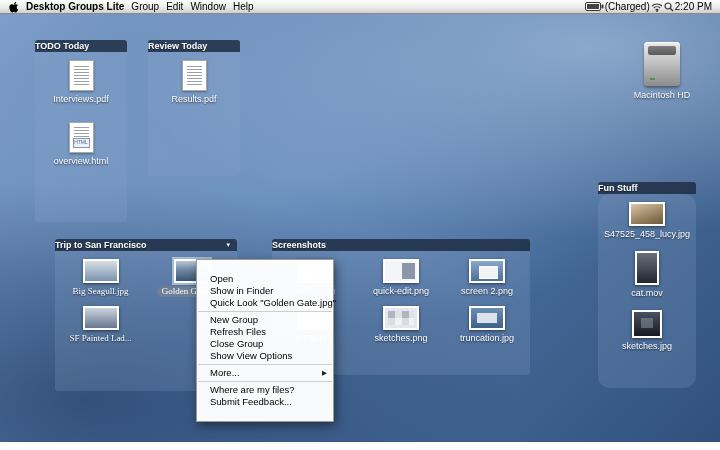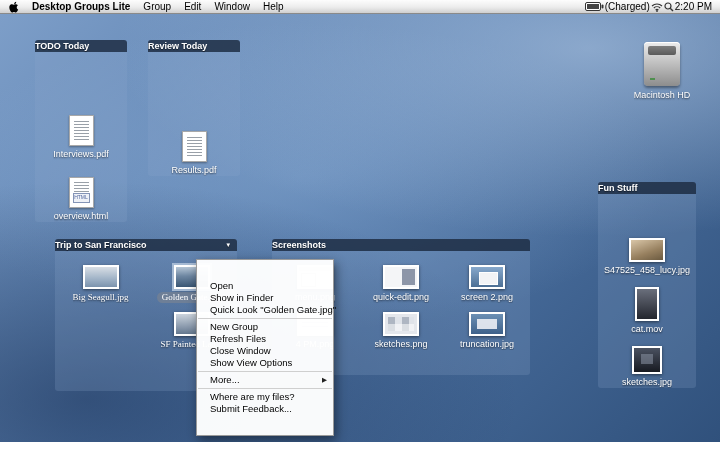--- a/index.html
+++ b/index.html
@@ -3,52 +3,52 @@
 <meta charset="utf-8">
 <style>
   * { margin:0; padding:0; box-sizing:border-box; }
   html,body { width:720px; height:450px; }
   body { position:relative; background:#fff; font-family:"Liberation Sans", sans-serif; overflow:hidden; }
 
   
   .menubar { position:absolute; top:0; left:0; right:0; height:14px; z-index:100;
     background:linear-gradient(#fdfdfd,#ececec 55%,#cfcfcf); border-bottom:1px solid #8a8a8a;
     display:flex; justify-content:space-between; align-items:center; padding:0 8px; font-size:10px; color:#000; }
-  .mb-left { display:flex; align-items:center; gap:13px; }
+  .mb-left { display:flex; align-items:center; gap:7px; }
   .mb-right { display:flex; align-items:center; gap:1px; }
   .appname { font-weight:bold; }
   .mb-icon svg { display:block; }
 
   
   .desktop { position:absolute; top:14px; left:0; right:0; bottom:8px; overflow:hidden;
     background:
       radial-gradient(120% 80% at 82% 8%, rgba(190,212,238,.55), rgba(190,212,238,0) 55%),
       radial-gradient(100% 85% at 12% 90%, rgba(22,44,80,.55), rgba(22,44,80,0) 60%),
       radial-gradient(85% 60% at 42% 38%, rgba(160,192,228,.35), rgba(160,192,228,0) 60%),
       linear-gradient(135deg, #7d9ec8 0%, #5379aa 45%, #30517c 100%); }
 
   
   .group { position:absolute; border-radius:4px; }
   .gtitle { height:12px; line-height:12px; text-align:left; font-size:9px; font-weight:bold; color:#fff;
     background:rgba(30,46,68,.85); border-radius:3px 3px 0 0; position:relative;
     text-shadow:0 1px 1px rgba(0,0,0,.5); }
   .gtitle .disclosure { position:absolute; right:7px; top:0; font-size:7px; font-weight:normal; }
   .gbody { background:rgba(140,168,205,.22); border-radius:0 0 3px 3px;
-    display:flex; flex-wrap:wrap; align-content:flex-start; padding-top:14px;justify-content:flex-end; }
+    display:flex; flex-wrap:wrap; align-content:flex-start; padding-top:8px; }
   .g-todo   { left:35px;  top:26px;  width:92px;  height:182px; }
   .g-review { left:148px; top:26px;  width:92px;  height:136px; }
   .g-trip   { left:55px;  top:225px; width:182px; height:152px; }
   .g-shots  { left:272px; top:225px; width:258px; height:152px; }
   .g-fun    { left:598px; top:168px; width:98px;  height:206px; }
   .g-todo .gbody, .g-review .gbody, .g-fun .gbody { flex-direction:column; align-items:center; flex-wrap:nowrap; }
   .g-todo .gbody   { height:170px; gap:17px; }
   .g-review .gbody { height:124px; }
   .g-trip .gbody   { height:140px; }
   .g-shots .gbody  { height:124px; }
-  .g-fun .gbody    { height:194px; gap:11px; }
+  .g-fun .gbody    { height:194px; gap:11px;border-radius:12px; }
   .g-trip .file  { width:50%; margin-bottom:9px;font-family:Liberation Serif, serif; }
   .g-shots .file { width:33.33%; margin-bottom:9px; }
 
   .file { display:flex; flex-direction:column; align-items:center; }
   .flabel { margin-top:3px; font-size:9px; line-height:11px; color:#fff; max-width:88px;
     white-space:nowrap; overflow:hidden; text-shadow:0 1px 2px rgba(0,0,0,.65); }
   .file.selected .flabel { background:#6e7f97; border-radius:6px; padding:0 5px; text-shadow:none; }
   .file.selected .thumb { box-shadow:0 0 0 2px rgba(170,190,214,.95), 0 1px 3px rgba(0,0,0,.5); }
 
   
@@ -97,21 +97,21 @@
   .hd { width:36px; height:44px; border-radius:4px; position:relative;
     background:linear-gradient(#ededed,#b9b9b9 55%,#8d8d8d);
     box-shadow:inset 0 1px 0 #fff, 0 2px 3px rgba(0,0,0,.4); }
   .hd::before { content:""; position:absolute; top:4px; left:4px; right:4px; height:9px; border-radius:2px;
     background:linear-gradient(#7e7e7e,#5a5a5a); }
   .hd::after { content:""; position:absolute; bottom:6px; left:6px; width:5px; height:2px; background:#4f8f4f; }
   .volume .flabel { margin-top:4px; }
 
   
   .ctx { position:absolute; left:196px; top:245px; width:138px; z-index:50;
-    background:rgba(255,255,255,.97); border:1px solid #9a9a9a; padding:20px 0;
+    background:rgba(255,255,255,.97); border:1px solid #9a9a9a; padding:13px 0;
     box-shadow:2px 4px 10px rgba(0,0,0,.45); font-size:9.5px; color:#000; }
   .ctx .mi { line-height:12px; padding:0 6px 0 13px; white-space:nowrap; display:flex;
     justify-content:space-between; align-items:center; }
   .ctx .sep { height:1px; background:#cfcfcf; margin:2px 1px; }
   .ctx .sub { font-size:6.5px; color:#222; }
 </style>
 </head>
 <body>
 
 <div class="menubar">
@@ -273,21 +273,21 @@
         <span>Quick Look "Golden Gate.jpg"</span>
       </div>
     <div class="sep"></div>
     <div class="mi">
         <span>New Group</span>
       </div>
     <div class="mi">
         <span>Refresh Files</span>
       </div>
     <div class="mi">
-        <span>Close Window</span>
+        <span>Close Group</span>
       </div>
     <div class="mi">
         <span>Show View Options</span>
       </div>
     <div class="sep"></div>
     <div class="mi">
       <span>More...</span>
       <span class="sub">▶</span>
     </div>
     <div class="sep"></div>

